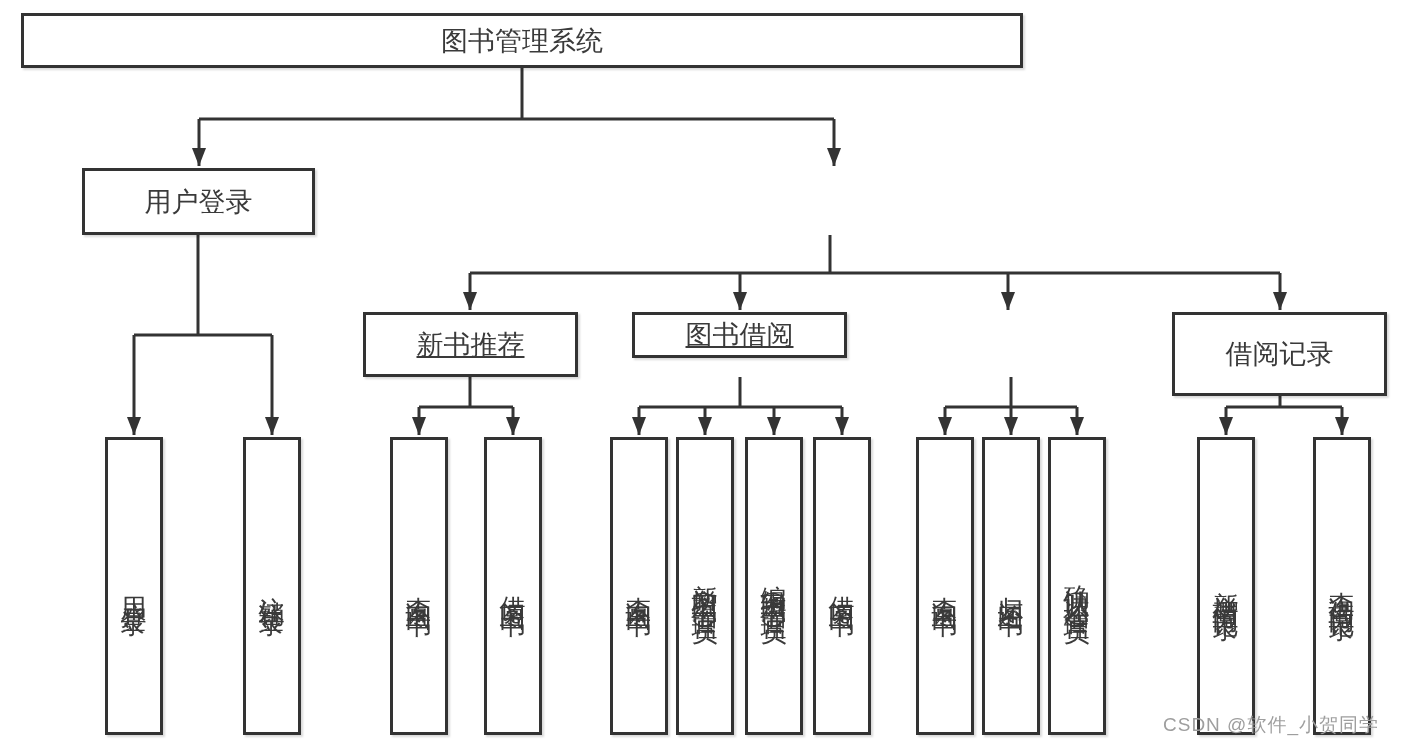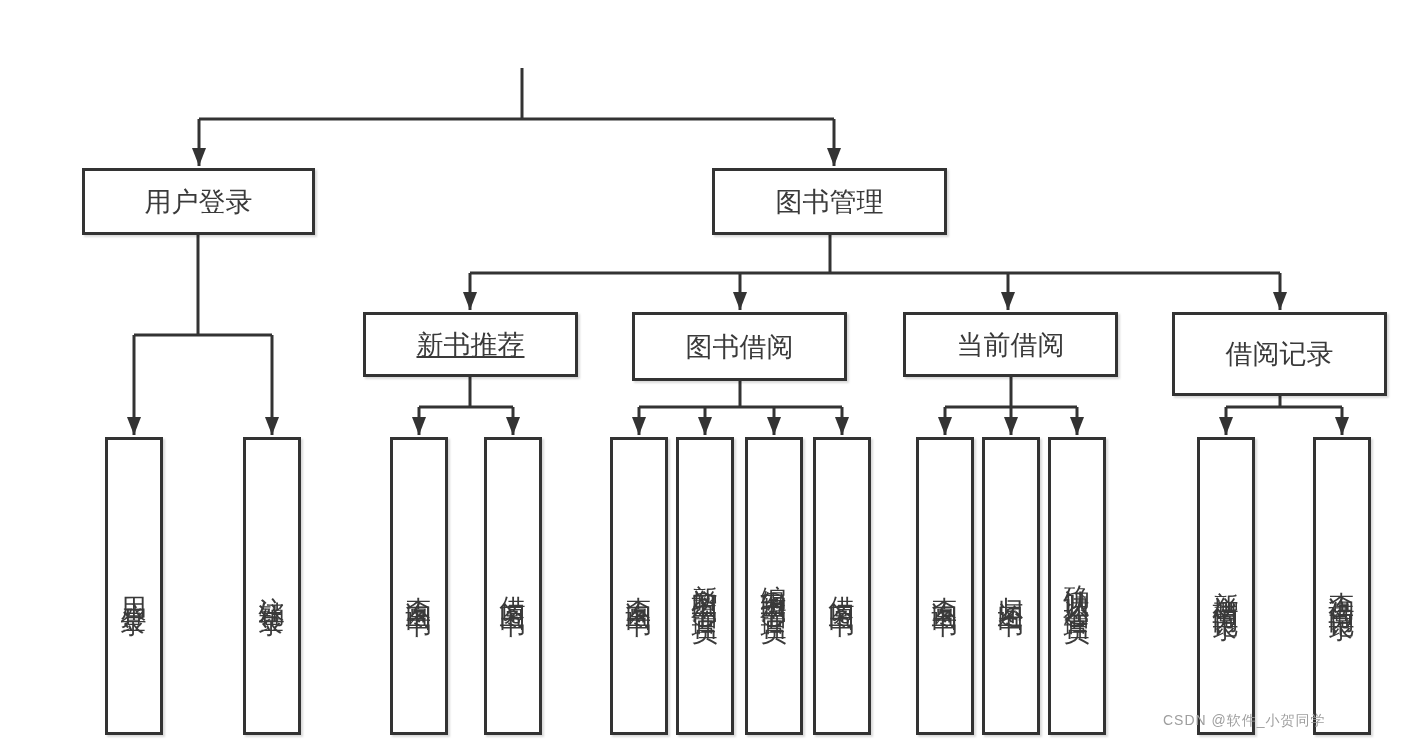--- a/index.html
+++ b/index.html
@@ -44,21 +44,21 @@
     line-height: 1;
     white-space: nowrap;
   }
   
   .n-root   { left: 21px;   top: 13px;  width: 1002px; height: 55px; }
   
   .n-l1-0   { left: 82px;   top: 168px; width: 233px;  height: 67px; }
   .n-l1-1   { left: 712px;  top: 168px; width: 235px;  height: 67px; }
   
   .n-l2-0   { left: 363px;  top: 312px; width: 215px;  height: 65px; text-decoration: underline; }
-  .n-l2-1   { left: 632px;  top: 312px; width: 215px;  height: 69px; }
+  .n-l2-1   { left: 632px;  top: 312px; width: 215px;  height: 46px; text-decoration: underline; }
   .n-l2-2   { left: 903px;  top: 312px; width: 215px;  height: 65px; }
   .n-l2-3   { left: 1172px; top: 312px; width: 215px;  height: 84px; }
   
   .leaf     { top: 437px; width: 58px; height: 298px; }
   .n-lf-0   { left: 105px; }
   .n-lf-1   { left: 243px; }
   .n-lf-2   { left: 390px; }
   .n-lf-3   { left: 484px; }
   .n-lf-4   { left: 610px; }
   .n-lf-5   { left: 676px; }
@@ -66,21 +66,21 @@
   .n-lf-7   { left: 813px; }
   .n-lf-8   { left: 916px; }
   .n-lf-9   { left: 982px; }
   .n-lf-10  { left: 1048px; }
   .n-lf-11  { left: 1197px; }
   .n-lf-12  { left: 1313px; }
   .watermark {
     position: absolute;
     left: 1163px;
     top: 712px;
-    font-size: 14px;
+    font-size: 19px;
     color: #9e9e9e;
     white-space: nowrap;
     z-index: 5;
     letter-spacing: 1px;
   }
 </style>
 </head>
 <body>
 
 <div class="canvas">
@@ -128,37 +128,34 @@
       <path d="M1011 407 V435" marker-end="url(#arrow)"></path>
       <path d="M1077 407 V435" marker-end="url(#arrow)"></path>
 
       <path d="M1280 377 V407"></path>
       <path d="M1226 407 H1342"></path>
       <path d="M1226 407 V435" marker-end="url(#arrow)"></path>
       <path d="M1342 407 V435" marker-end="url(#arrow)"></path>
     </g>
   </svg>
 
+  <div class="box n-root">
+    <span class="h-label">图书管理系统</span>
+  </div>
 
   <div class="box n-l1-0">
     <span class="h-label">用户登录</span>
   </div>
-  <div class="box n-l1-1">
-    <span class="h-label">图书管理</span>
-  </div>
 
   <div class="box n-l2-0">
     <span class="h-label">新书推荐</span>
   </div>
   <div class="box n-l2-1">
     <span class="h-label">图书借阅</span>
   </div>
-  <div class="box n-l2-2">
-    <span class="h-label">当前借阅</span>
-  </div>
   <div class="box n-l2-3">
     <span class="h-label">借阅记录</span>
   </div>
 
   <div class="box leaf n-lf-0">
     <span class="v-label">用户登录</span>
   </div>
   <div class="box leaf n-lf-1">
     <span class="v-label">注销登录</span>
   </div>

